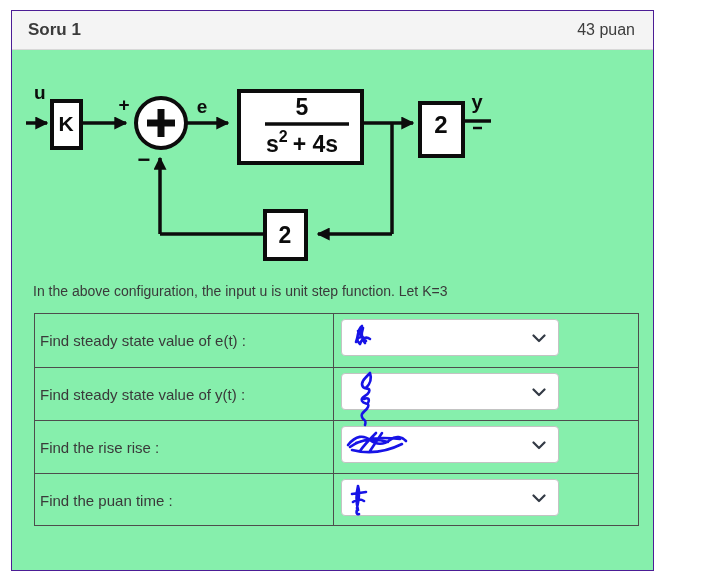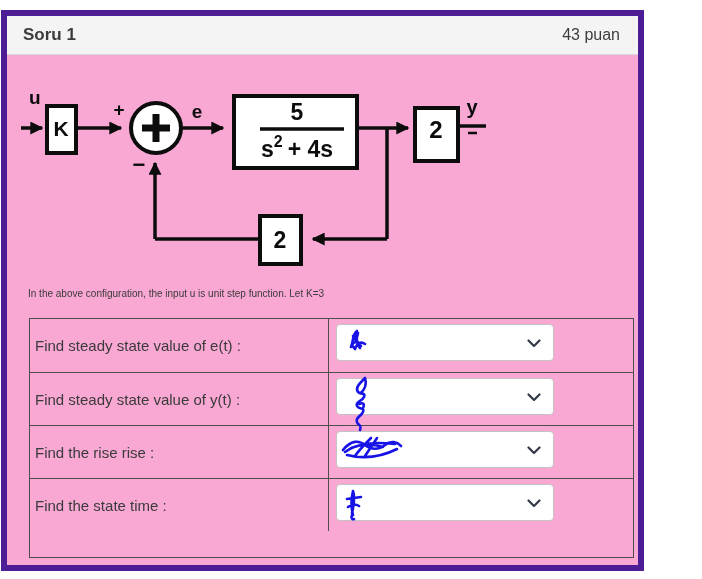--- a/index.html
+++ b/index.html
@@ -1,29 +1,29 @@
 <!DOCTYPE html>
 <html><head>
 <meta charset="utf-8">
 <style>
   * { margin:0; padding:0; box-sizing:border-box; }
   html,body { width:702px; height:579px; background:#ffffff; overflow:hidden;
               font-family:"Liberation Sans", sans-serif; }
-  .card { position:absolute; left:1px; top:10px; width:643px; height:561px;
-          background:#f9a8d4; border:6px solid #4c1d95; }
+  .card { position:absolute; left:11px; top:10px; width:643px; height:561px;
+          background:#86efac; border:1px solid #4c1d95; }
   .card-header { position:absolute; left:0; top:0; width:100%; height:39px;
                  background:#f4f4f4; border-bottom:1px solid #d8d8d8;
                  display:flex; align-items:center; justify-content:space-between;
                  padding:0 18px 0 16px; }
   .card-title { font-size:17px; font-weight:bold; color:#3b3b3b; }
   .card-points { font-size:16px; color:#3d3d3d; }
   .diagram { position:absolute; left:2px; top:65px; width:500px; height:200px; }
   .diagram text { font-family:"Liberation Sans", sans-serif; font-weight:bold; fill:#0c0c0c; }
-  .question { position:absolute; left:21px; top:272px; font-size:10px; color:#3a3a3a; }
-  .qtable { position:absolute; left:22px; top:302px; width:605px; height:240px;
+  .question { position:absolute; left:21px; top:272px; font-size:14px; color:#3a3a3a; }
+  .qtable { position:absolute; left:22px; top:302px; width:605px; height:213px;
             border:1px solid #4d4d4d;text-align:center; }
   .qrow { position:relative; width:100%; height:53px; display:flex; }
   .qrow + .qrow { border-top:1px solid #4d4d4d; }
   .qcell-label { width:299px; border-right:1px solid #4d4d4d;
                  display:flex; align-items:center; padding-left:5px;
                  font-size:15px; color:#3a3a3a; }
   .qcell-answer { position:relative; flex:1; }
   .dropdown { position:absolute; left:7px; top:5px; width:218px; height:37px;
               background:#ffffff; border:1px solid #c3c3c3; border-radius:4px;
               cursor:pointer; }
@@ -132,21 +132,21 @@
         </div>
         <svg class="ink" style="left:8px; top:8px;" width="90" height="30" viewBox="0 0 90 30">
           <g stroke="#1713e6">
             <path d="M6,16 C14,6 22,6 28,11 C34,16 42,16 48,11 C54,6 60,8 64,12 M8,18 C22,8 40,8 58,10 M10,21 C26,25 44,23 60,15 M34,4 C28,10 22,16 18,22 M40,4 L28,22 M14,14 C24,10 36,10 46,13"></path>
           </g>
         </svg>
       </div>
     </div>
 
     <div class="qrow">
-      <div class="qcell-label">Find the state time :</div>
+      <div class="qcell-label">Find the puan time :</div>
       <div class="qcell-answer">
         <div class="dropdown">
           <svg class="chevron" width="14" height="9" viewBox="0 0 14 9">
               <path d="M1.5,1.5 L7,7 L12.5,1.5" fill="none" stroke="#333a45" stroke-width="2.2" stroke-linecap="round" stroke-linejoin="round"></path>
             </svg>
         </div>
         <svg class="ink" style="left:12px; top:6px;" width="36" height="44" viewBox="0 0 36 44">
           <g stroke="#1713e6">
             <path d="M12,6 C10,14 10,22 12,30 M12,6 C14,12 13,20 11,28 M6,14 L20,12 M7,22 C11,19 15,19 18,21 M11,30 C10,33 11,35 13,34"></path>
           </g>

